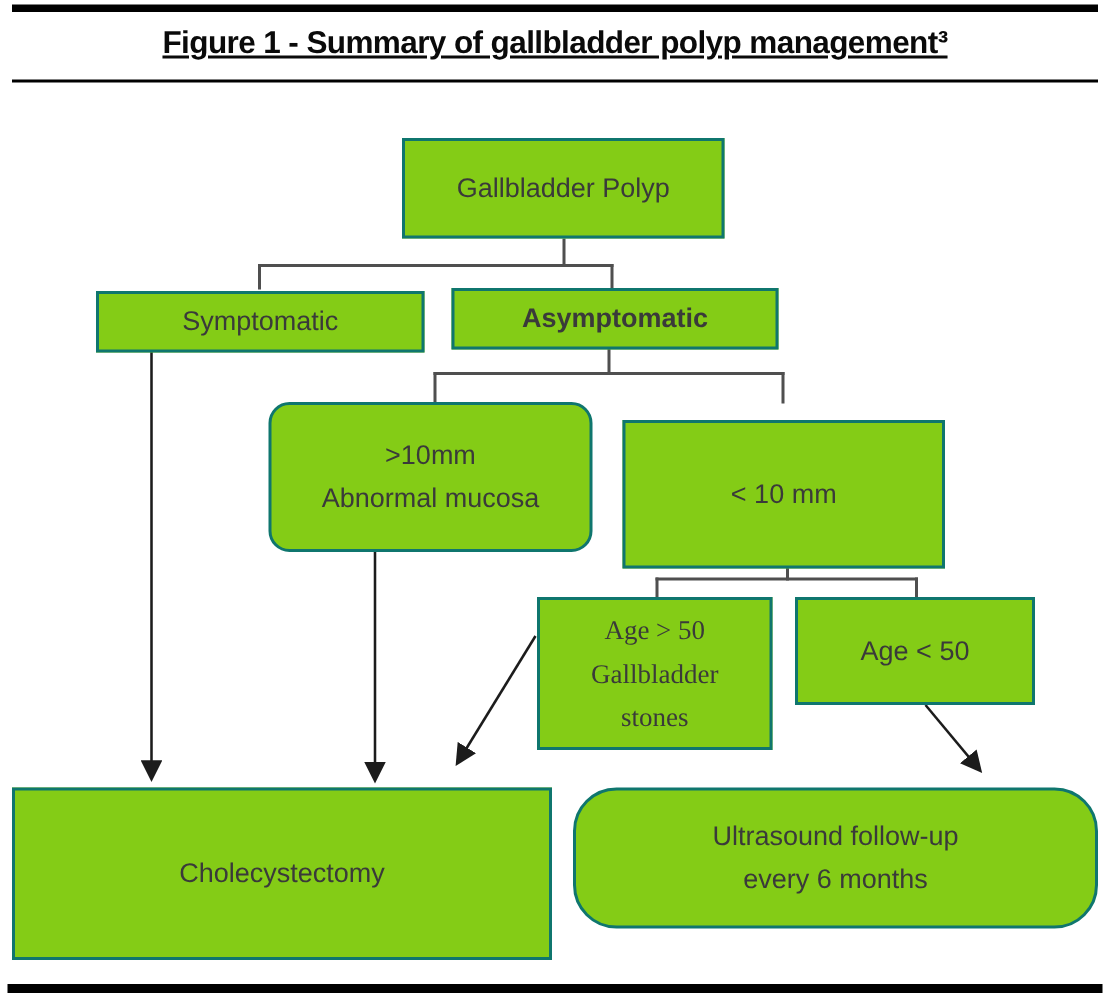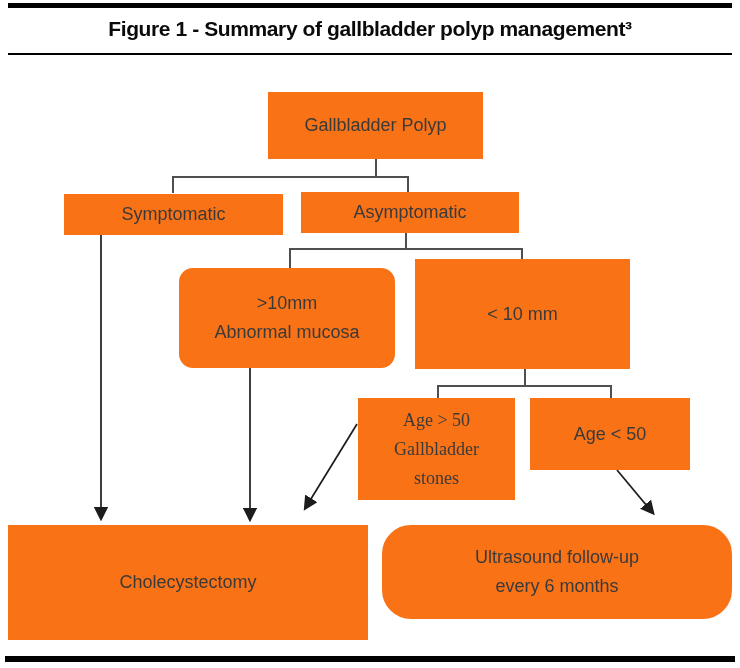--- a/index.html
+++ b/index.html
@@ -17,41 +17,42 @@
   #rule-title  { left: 8px;  top: 53px;  width: 724px; height: 2px; }
   #rule-bottom { left: 5px;  top: 656px; width: 730px; height: 6px; }
   .title {
     position: absolute;
     left: 0; top: 17px; width: 740px;
     text-align: center;
     font-size: 21px;
     font-weight: bold;
     letter-spacing: -0.4px;
     color: #0a0a0a;
+    text-decoration: underline;
   }
   
   .node {
     position: absolute;
     box-sizing: border-box;
-    border: 2px solid #f97316;
-    background: #f97316;
+    border: 2px solid #0f766e;
+    background: #84cc16;
     display: flex;
     align-items: center;
     justify-content: center;
     text-align: center;
     font-size: 18px;
     line-height: 29px;
     color: #3a3a3a;
     white-space: pre-line;
   }
   #n-root        { left: 268px; top: 92px;  width: 215px; height: 67px; }
   #n-symptomatic { left: 64px;  top: 194px; width: 219px; height: 41px; }
-  #n-asymptomatic{ left: 301px; top: 192px; width: 218px; height: 41px; }
+  #n-asymptomatic{ left: 301px; top: 192px; width: 218px; height: 41px; font-weight: bold; }
   #n-over10      { left: 179px; top: 268px; width: 216px; height: 100px; border-radius: 14px; }
-  #n-under10     { left: 415px; top: 259px; width: 215px; height: 110px; }
+  #n-under10     { left: 415px; top: 280px; width: 215px; height: 99px; }
   #n-ageover     { left: 358px; top: 398px; width: 157px; height: 102px; font-family: Liberation Serif, serif; }
   #n-ageunder    { left: 530px; top: 398px; width: 160px; height: 72px; }
   #n-chole       { left: 8px;   top: 525px; width: 360px; height: 115px; }
   #n-ultra       { left: 382px; top: 525px; width: 350px; height: 94px; border-radius: 29px; }
   
   .c { position: absolute; background: #4f4f4f; }
   #c1v { left: 375px; top: 159px; width: 2px;   height: 19px; }
   #c1h { left: 172px; top: 176px; width: 237px; height: 2px;  }
   #c1l { left: 172px; top: 176px; width: 2px;   height: 17px; }
   #c1r { left: 407px; top: 176px; width: 2px;   height: 17px; }

